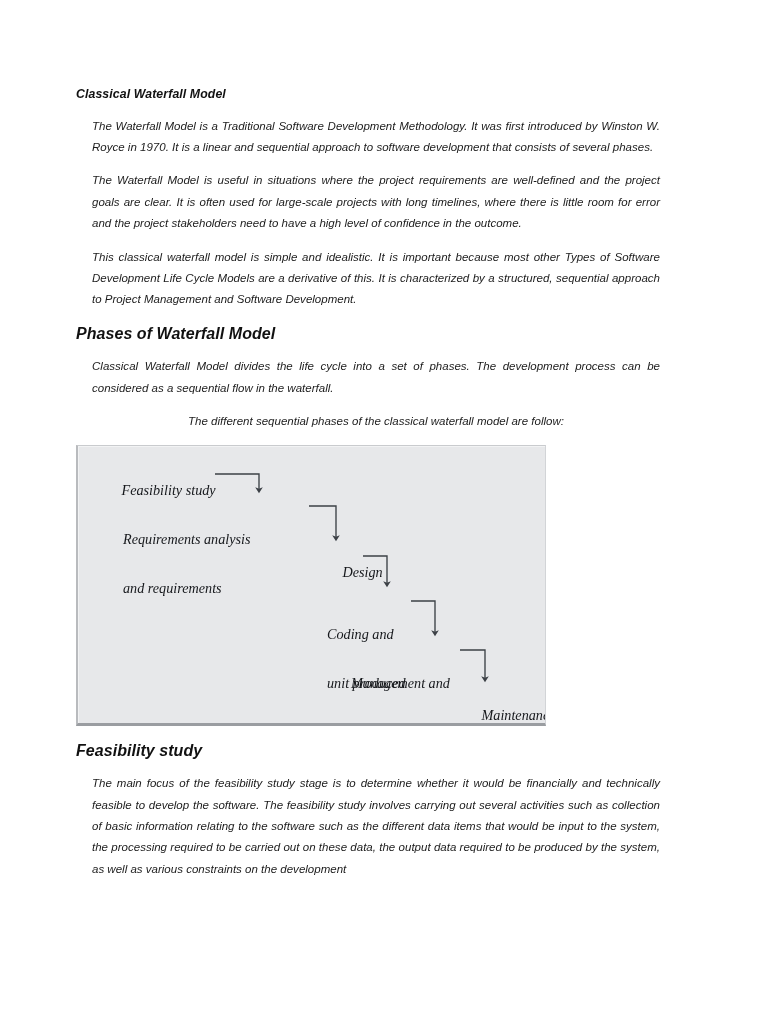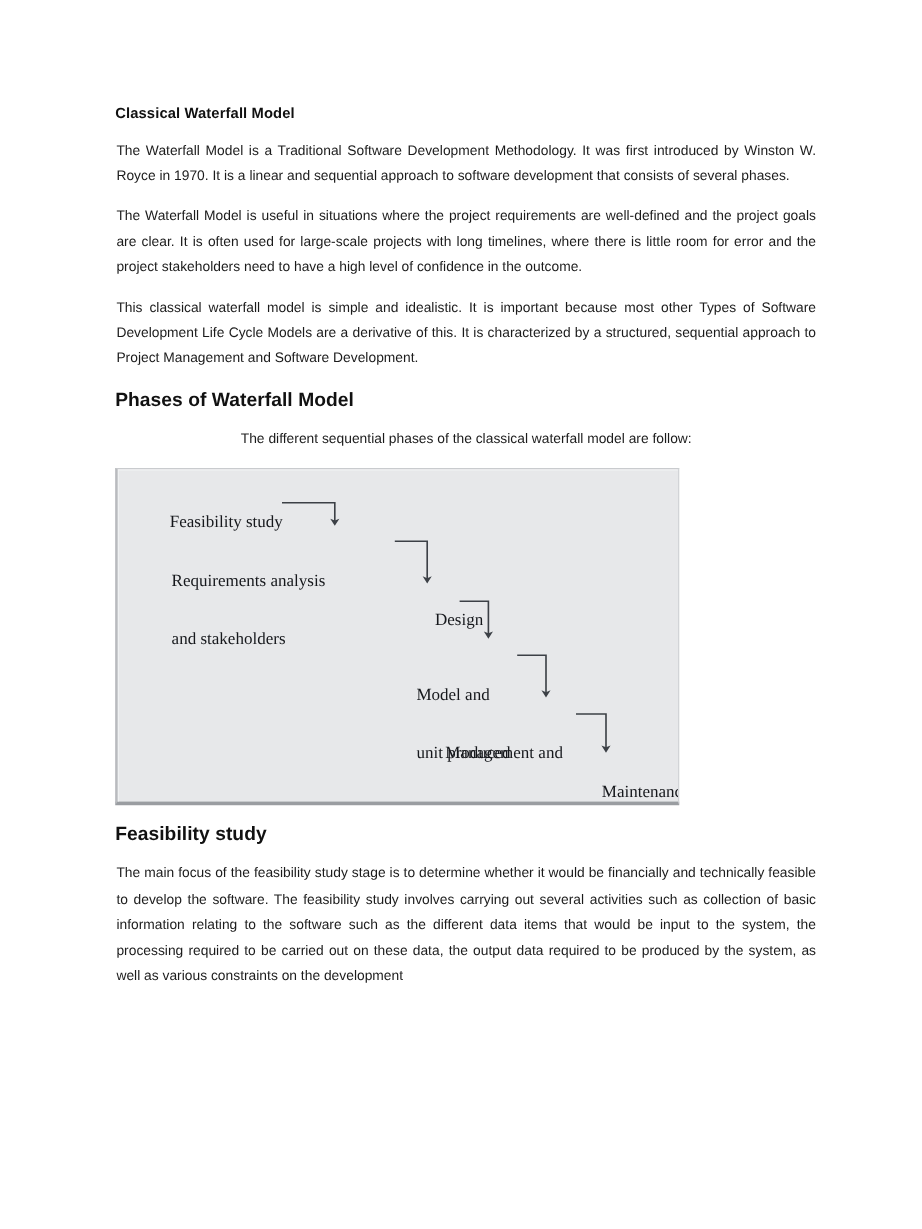--- a/index.html
+++ b/index.html
@@ -20,23 +20,24 @@
   .page {
     position: absolute;
     left: 0; top: 0;
     width: 768px;
     height: 1024px;
     background: #ffffff;
   }
 
   .content {
     position: absolute;
-    left: 96px;
+    left: 76px;
     top: 86px;
     width: 584px;
+    font-style: italic;
   }
 
   h2.doc-heading {
     font-size: 12.3px;
     font-weight: bold;
     line-height: 1.35;
     margin: 0 0 13px 0;
     letter-spacing: 0.1px;
     color: #111111;
   }
@@ -46,21 +47,21 @@
     font-weight: bold;
     line-height: 1.35;
     margin: 0 0 12px 0;
     letter-spacing: 0.05px;
     color: #111111;
   }
 
   p.para {
     font-size: 11.5px;
     line-height: 21.4px;
-    margin: 0 0 12px 1px;
+    margin: 0 0 12px 16px;
     text-align: justify;
     color: #1b1b1b;
     letter-spacing: 0.01px;
   }
   p.para.left {
     text-align: center;
   }
   p.para:last-child { margin-bottom: 0; }
 
   
@@ -108,20 +109,21 @@
     <h2 class="doc-heading">Classical Waterfall Model</h2>
 
     <p class="para">The Waterfall Model is a Traditional Software Development Methodology. It was first introduced by Winston W. Royce in 1970. It is a linear and sequential approach to software development that consists of several phases.</p>
 
     <p class="para">The Waterfall Model is useful in situations where the project requirements are well-defined and the project goals are clear. It is often used for large-scale projects with long timelines, where there is little room for error and the project stakeholders need to have a high level of confidence in the outcome.</p>
 
     <p class="para">This classical waterfall model is simple and idealistic. It is important because most other Types of Software Development Life Cycle Models are a derivative of this.  It is characterized by a structured, sequential approach to Project Management and Software Development.</p>
 
     <h3 class="sub-heading">Phases of Waterfall Model</h3>
 
+    <p class="para">Classical Waterfall Model divides the life cycle into a set of phases. The development process can be considered as a sequential flow in the waterfall.</p>
 
     <p class="para left">The different sequential phases of the classical waterfall model are follow:</p>
 
     <div class="figure-wrap">
       <div class="figure">
         <div class="inner-edge"></div>
 
         <svg width="470" height="281" viewBox="0 0 470 281">
           <defs>
             <marker id="arw" markerWidth="9" markerHeight="9" refX="3.2" refY="4.4" orient="auto" markerUnits="userSpaceOnUse">
@@ -141,29 +143,29 @@
             <path d="M382,204 L407,204 L407,233" marker-end="url(#arw)"></path>
           </g>
         </svg>
 
         <div class="fig-label" style="position:absolute; left:8px; top:20px; width:128px; text-align:left;">
           <span>Feasibility study</span>
         </div>
 
         <div class="fig-label" style="position:absolute; left:45px; top:52px; width:186px;">
           <div>Requirements analysis</div>
-          <div>and stakeholders</div>
+          <div>and requirements</div>
         </div>
 
         <div class="fig-label" style="position:absolute; left:229px; top:102px; width:56px;">
           <span>Design</span>
         </div>
 
         <div class="fig-label" style="position:absolute; left:249px; top:147px; width:84px;">
-          <div>Model and</div>
+          <div>Coding and</div>
           <div>unit produced</div>
         </div>
 
         <div class="fig-label" style="position:absolute; left:273px; top:196px; width:109px;">
           <div>Management and</div>
           <div>system testing</div>
         </div>
 
         <div class="fig-label" style="position:absolute; left:368px; top:245px; width:92px;">
           <span>Maintenance</span>

